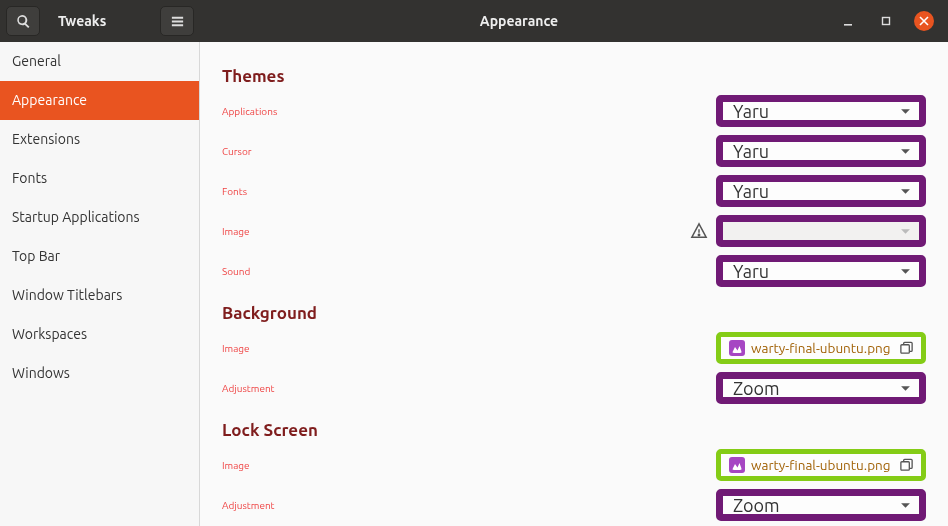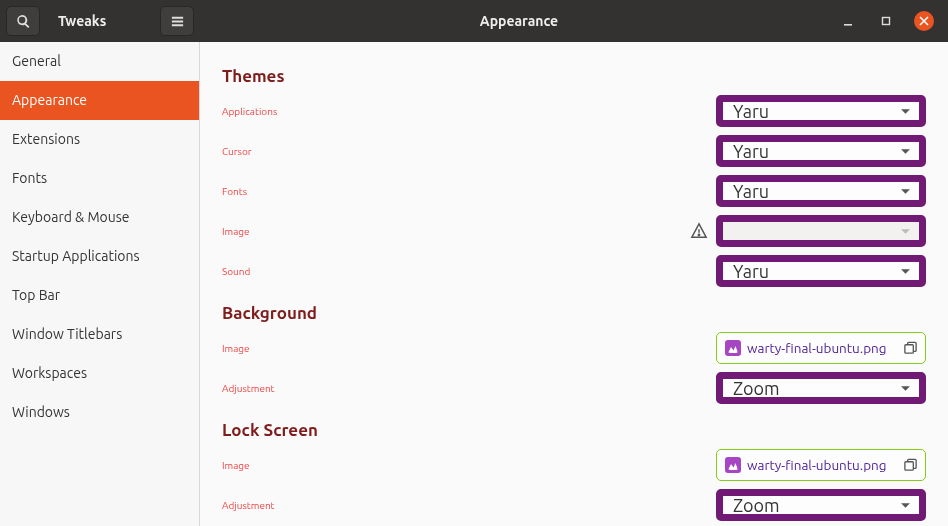--- a/index.html
+++ b/index.html
@@ -29,21 +29,21 @@
 .row-label { font-size: 10px; color: #ef4444; flex: 1; }
 .row-warn { margin-right: 8px; display: flex; align-items: center; }
 .row-warn svg { width: 18px; height: 18px; fill: none; stroke: #555; stroke-width: 1.6; }
 
 .combo { width: 210px; height: 32px; background: #fdfdfd; border: 7px solid #701a75; border-radius: 5px; display: flex; align-items: center; padding: 0 8px 0 10px; cursor: pointer; font-size: 18px; color: #333; }
 .combo.disabled { background: #f2f1f0; color: #aaa; cursor: default; }
 .combo-label { flex: 1; }
 .combo svg { width: 11px; height: 11px; fill: #555; }
 .combo.disabled svg { fill: #bbb; }
 
-.file-chooser { width: 210px; height: 32px; background: #fdfdfd; border: 1px solid #84cc16; border-radius: 5px; display: flex; align-items: center; padding: 0 6px 0 8px; cursor: pointer; font-size: 13.5px; color: #4c1d95; }
+.file-chooser { width: 210px; height: 32px; background: #fdfdfd; border: 5px solid #84cc16; border-radius: 5px; display: flex; align-items: center; padding: 0 6px 0 8px; cursor: pointer; font-size: 13.5px; color: #a16207; }
 .file-icon { width: 16px; height: 16px; background: #a646c3; border-radius: 3px; margin-right: 6px; flex-shrink: 0; position: relative; }
 .file-icon::after { content: ""; position: absolute; top: 3px; left: 3px; width: 10px; height: 10px; background: #fff; border-radius: 2px; clip-path: polygon(0 100%, 30% 40%, 55% 75%, 75% 30%, 100% 100%); }
 .file-label { flex: 1; white-space: nowrap; overflow: hidden; text-overflow: ellipsis; }
 .file-browse { width: 18px; height: 18px; display: flex; align-items: center; justify-content: center; }
 .file-browse svg { width: 15px; height: 15px; fill: none; stroke: #555; stroke-width: 1.4; }
 </style>
 </head>
 <body>
 
 <div class="titlebar">
@@ -81,21 +81,20 @@
     </div>
   </div>
 </div>
 
 <div class="body">
   <div class="sidebar">
     <div class="sb-item">General</div>
     <div class="sb-item active">Appearance</div>
     <div class="sb-item">Extensions</div>
     <div class="sb-item">Fonts</div>
-    <div class="sb-item">Keyboard &amp; Mouse</div>
     <div class="sb-item">Startup Applications</div>
     <div class="sb-item">Top Bar</div>
     <div class="sb-item">Window Titlebars</div>
     <div class="sb-item">Workspaces</div>
     <div class="sb-item">Windows</div>
   </div>
 
   <div class="content">
 
     <div class="section-h">Themes</div>

